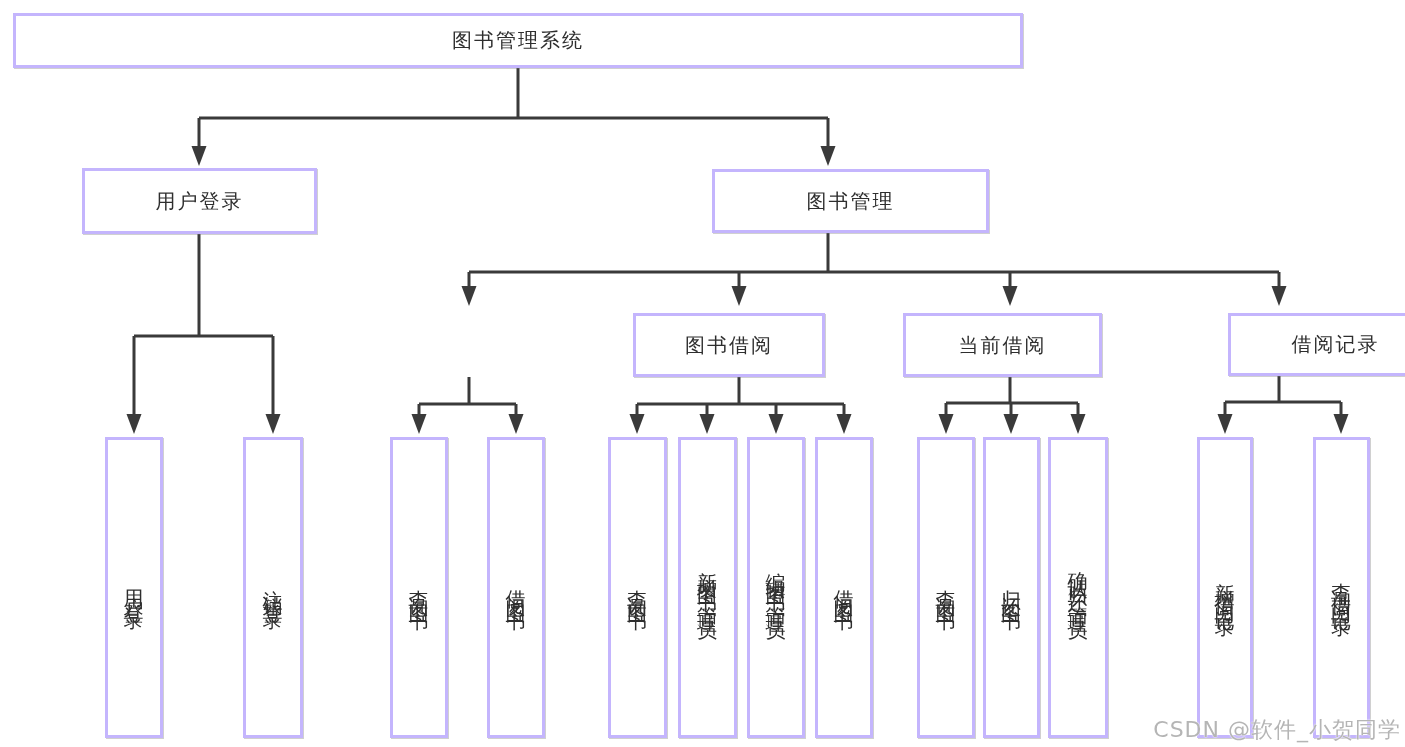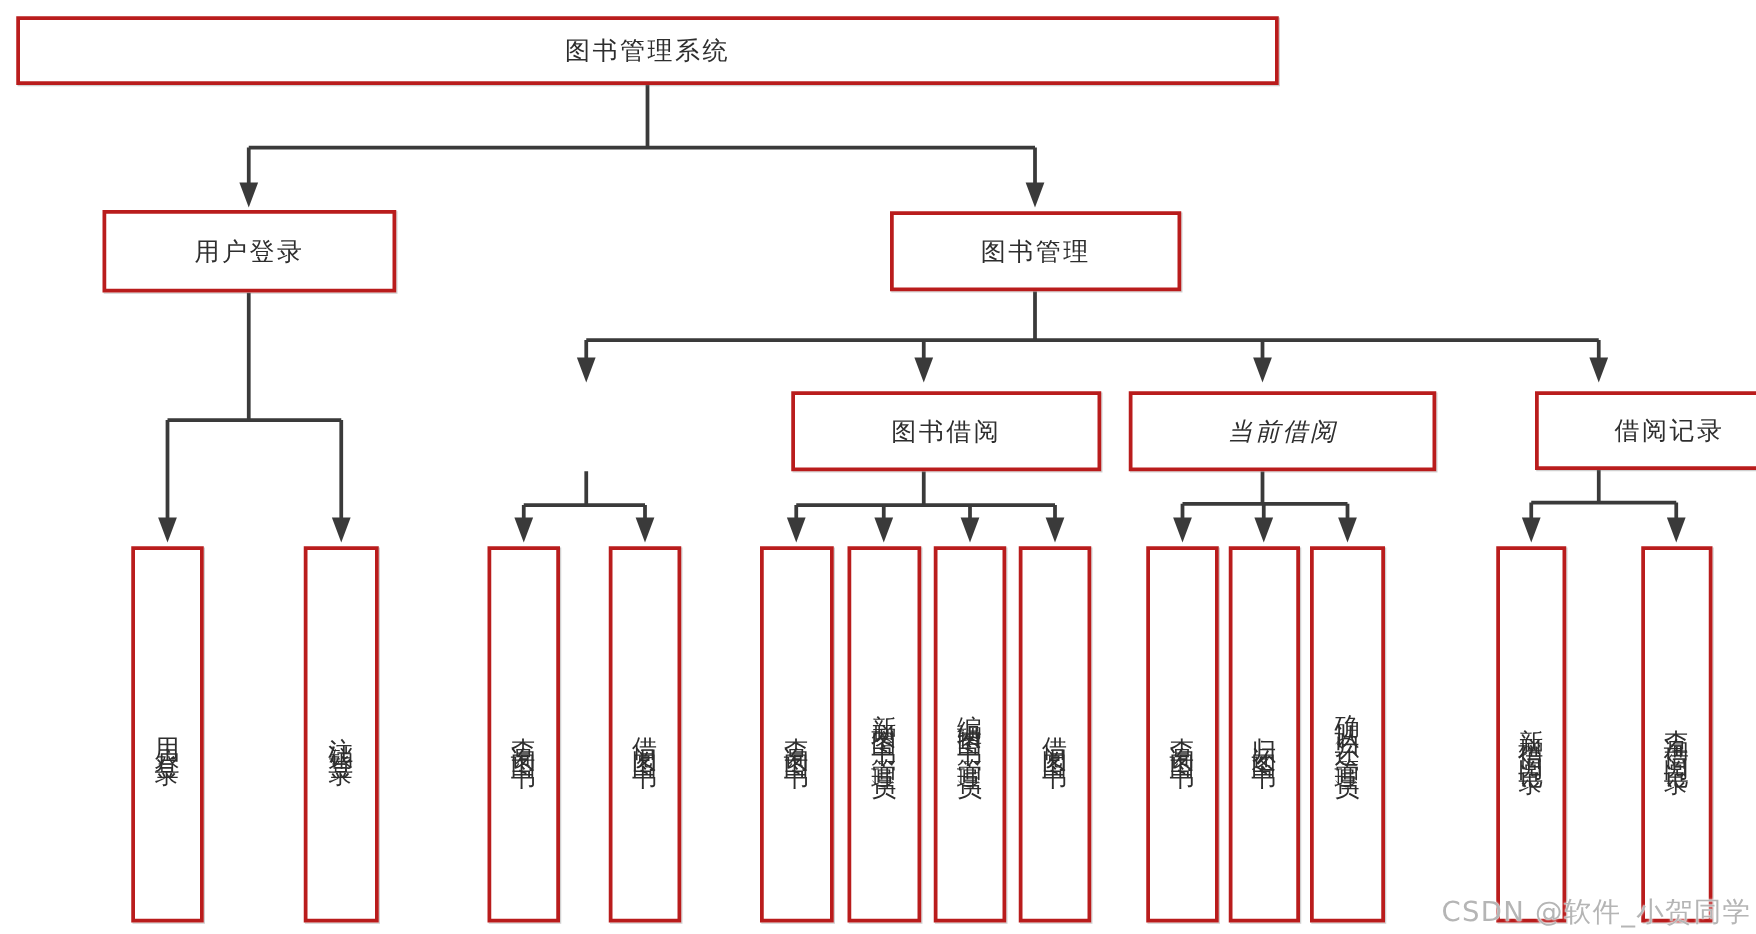--- a/index.html
+++ b/index.html
@@ -2,21 +2,21 @@
 <html><head>
 <meta charset="utf-8">
 <style>
   html,body{margin:0;padding:0;background:#ffffff;}
   .canvas{
     position:relative;width:1405px;height:747px;background:#ffffff;overflow:hidden;
     font-family:"DejaVu Sans","Liberation Sans",sans-serif;color:#2e2e2e;
   }
   .connectors{position:absolute;left:0;top:0;width:1405px;height:747px;}
   .node{
-    position:absolute;background:#ffffff;border:3px solid #b91c1c;
+    position:absolute;background:#ffffff;border:3px solid #c4b5fd;
     display:flex;align-items:center;justify-content:center;box-sizing:border-box;
     box-shadow:1px 1px 0 rgba(120,120,120,0.35);
   }
   .hbox .lbl{font-size:20px;letter-spacing:2px;white-space:nowrap;}
   .vbox{top:437px;height:301px;}
   .vbox .lbl{
     writing-mode:vertical-rl;text-orientation:mixed;
     font-size:20px;letter-spacing:7px;line-height:1;white-space:nowrap;
   }
   .watermark{
@@ -69,28 +69,28 @@
     </g>
   </svg>
 
   <div class="node hbox" style="left:13px;top:13px;width:1010px;height:55px;">
     <span class="lbl">图书管理系统</span>
   </div>
 
   <div class="node hbox" style="left:82px;top:168px;width:235px;height:66px;">
     <span class="lbl">用户登录</span>
   </div>
-  <div class="node hbox" style="left:712px;top:169px;width:233px;height:64px;">
+  <div class="node hbox" style="left:712px;top:169px;width:277px;height:64px;">
     <span class="lbl">图书管理</span>
   </div>
 
-  <div class="node hbox" style="left:633px;top:313px;width:248px;height:64px;">
+  <div class="node hbox" style="left:633px;top:313px;width:192px;height:64px;">
     <span class="lbl">图书借阅</span>
   </div>
-  <div class="node hbox" style="left:903px;top:313px;width:246px;height:64px;font-style:italic;">
+  <div class="node hbox" style="left:903px;top:313px;width:199px;height:64px;">
     <span class="lbl">当前借阅</span>
   </div>
   <div class="node hbox" style="left:1228px;top:313px;width:215px;height:63px;">
     <span class="lbl">借阅记录</span>
   </div>
 
   <div class="node vbox" style="left:105px;width:58px;">
     <span class="lbl">用户登录</span>
   </div>
   <div class="node vbox" style="left:243px;width:60px;">

